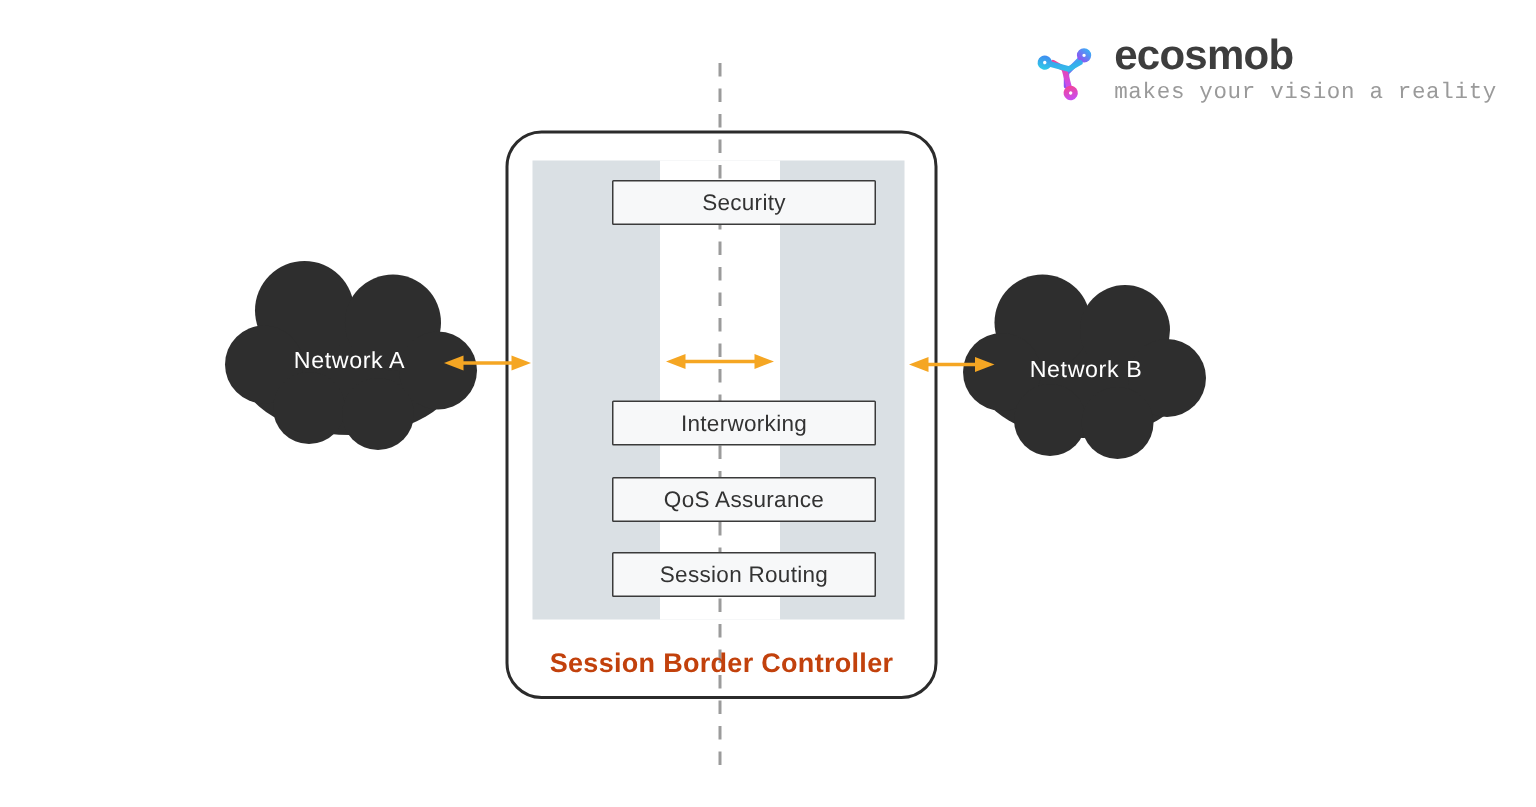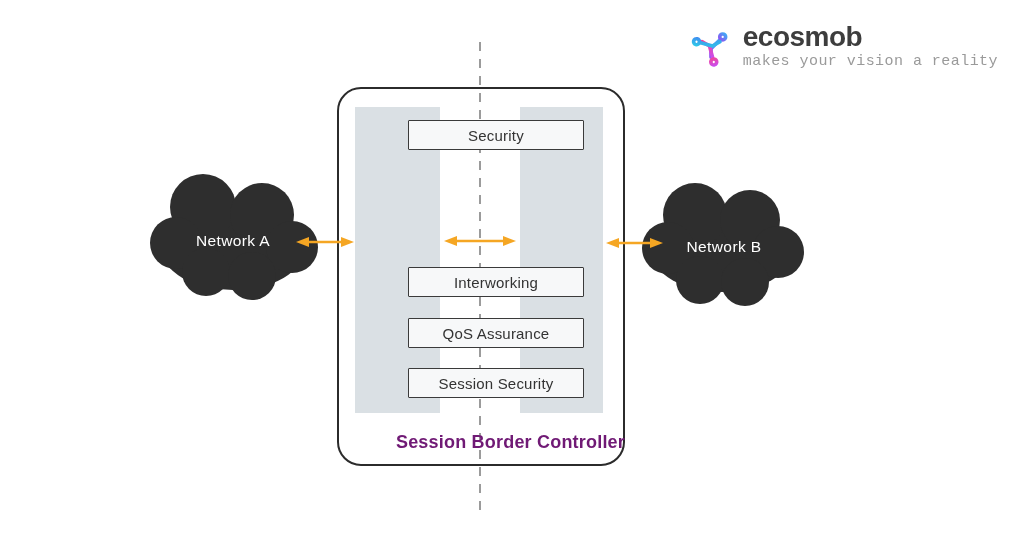--- a/index.html
+++ b/index.html
@@ -62,24 +62,24 @@
   }
   .pill-0 { top: 120px; }
   .pill-1 { top: 170px; }
   .pill-2 { top: 267px; }
   .pill-3 { top: 318px; }
   .pill-4 { top: 368px; }
   .sbc-title {
     position: absolute;
     left: 337px; top: 432px;
     width: 288px;
-    text-align: right;
+    text-align: center;
     font-size: 18px;
     font-weight: 700;
-    color: #701a75;
+    color: #c2410c;
     letter-spacing: 0.2px;
     z-index: 3;
   }
   .cloud-label {
     position: absolute;
     color: #ffffff;
     font-size: 15.5px;
     font-weight: 500;
     letter-spacing: 0.4px;
     text-align: center;
@@ -160,21 +160,21 @@
     <g fill="#f5a623" stroke="#f5a623">
       <line x1="616" y1="243" x2="653" y2="243" stroke-width="2.4"></line>
       <polygon points="606,243 619,238 619,248" stroke="none"></polygon>
       <polygon points="663,243 650,238 650,248" stroke="none"></polygon>
     </g>
   </svg>
 
   <div class="pill pill-0">Security</div>
   <div class="pill pill-3">QoS Assurance</div>
   <div class="pill pill-2">Interworking</div>
-  <div class="pill pill-4">Session Security</div>
+  <div class="pill pill-4">Session Routing</div>
 
   <div class="sbc-title">Session Border Controller</div>
 
   <div class="cloud-label cloud-label-a">Network A</div>
   <div class="cloud-label cloud-label-b">Network B</div>
 
   <div class="logo">
     <svg class="logo-mark" viewBox="0 0 60 60" xmlns="http://www.w3.org/2000/svg">
       <defs>
         <linearGradient id="lgA" x1="0" y1="1" x2="1" y2="0">

